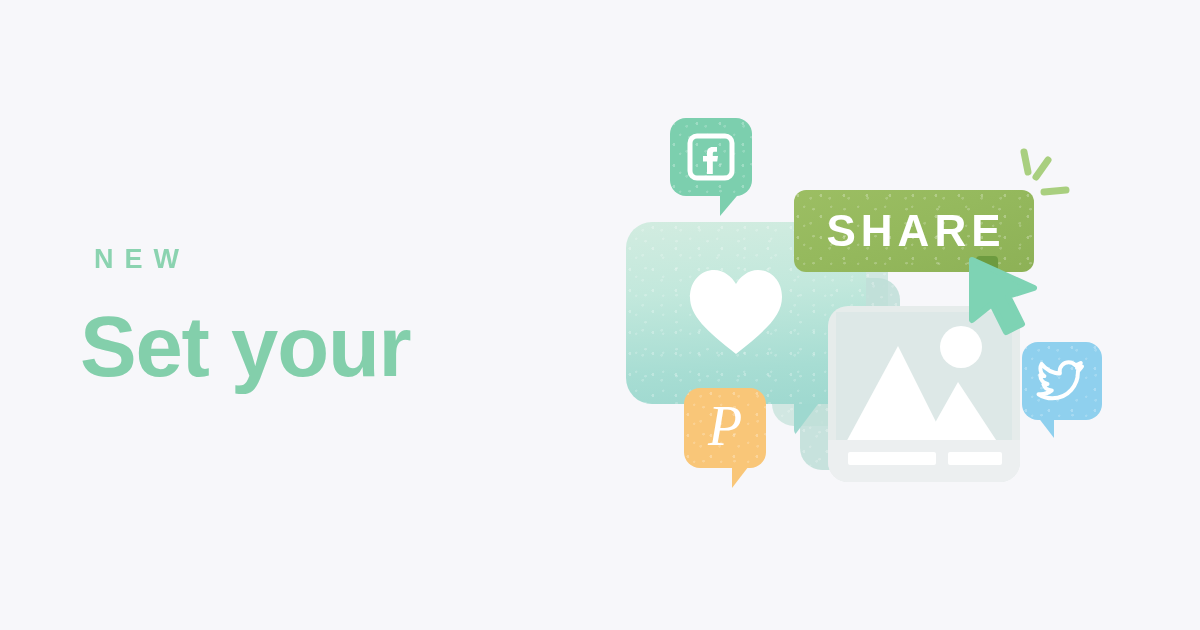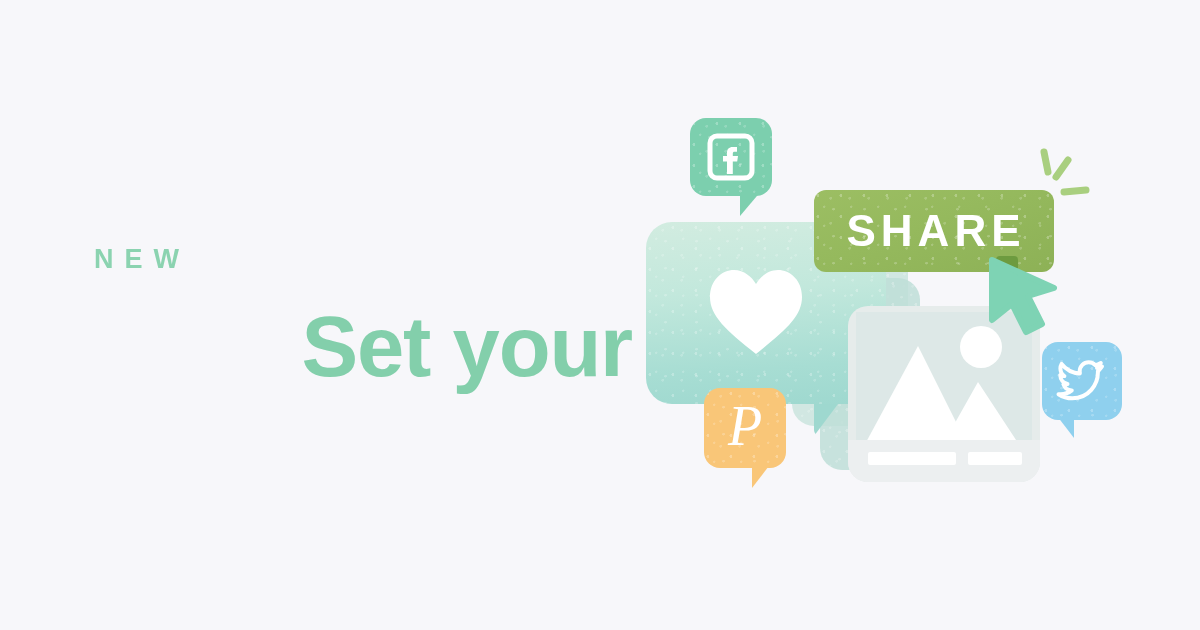--- a/index.html
+++ b/index.html
@@ -39,30 +39,29 @@
     line-height: 1;
     margin: 0 0 26px 14px;
     font-family: "Liberation Sans", sans-serif;
   }
   .headline {
     font-size: 85px;
     font-weight: 700;
     color: #83cfab;
     line-height: 1.13;
     letter-spacing: -1.2px;
-    margin: 8px;
+    margin: 0;
     font-family: "Liberation Sans", sans-serif;
-    text-align: right;
   }
   .headline .ln { display: block; }
 
   
   .art {
     position: absolute;
-    left: 624px;
+    left: 604px;
     top: 100px;
     width: 560px;
     height: 420px;
   }
   .art > * { position: absolute; }
 
   
   .speckle::after {
     content: "";
     position: absolute;

